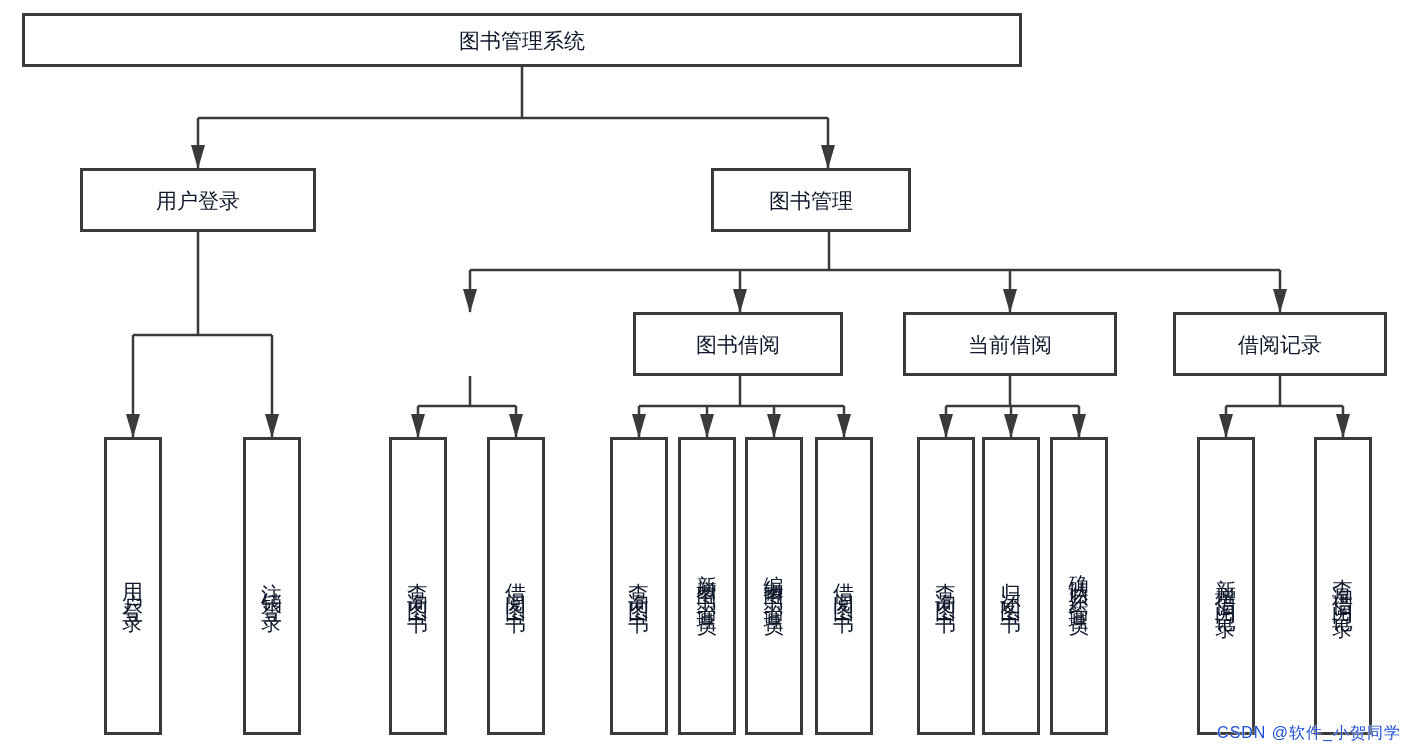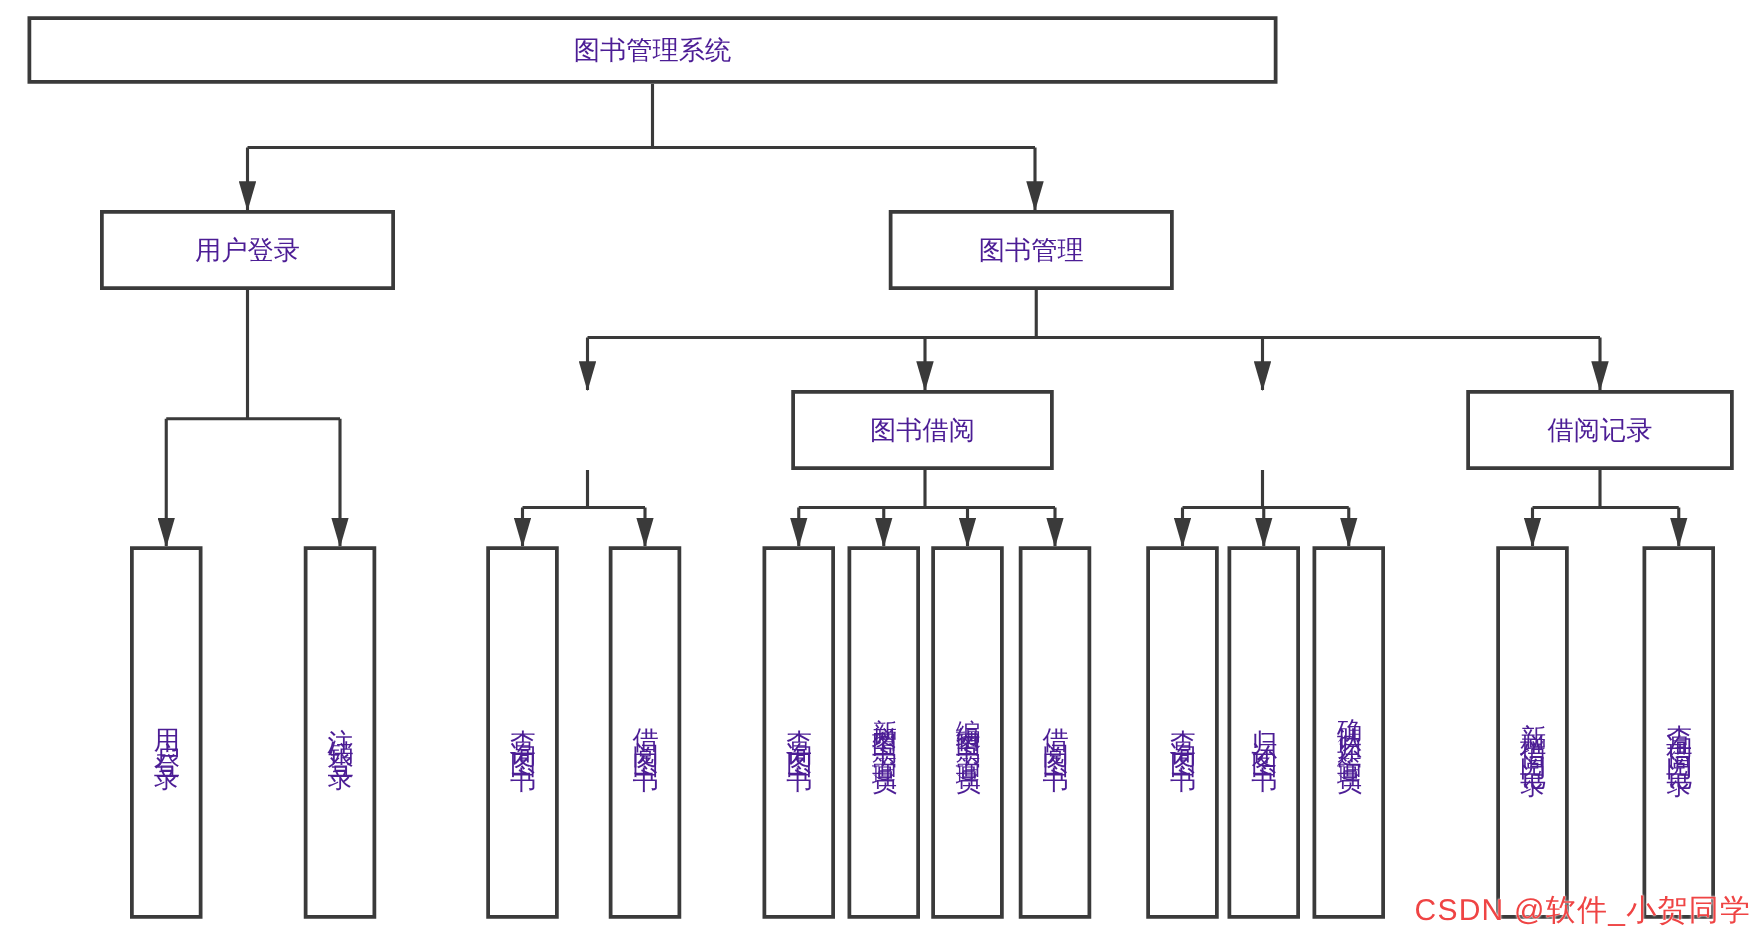--- a/index.html
+++ b/index.html
@@ -3,33 +3,33 @@
 <meta charset="utf-8">
 <style>
   html,body{margin:0;padding:0;background:#ffffff;}
   .canvas{
     position:relative;width:1405px;height:747px;background:#ffffff;overflow:hidden;
     font-family:"Liberation Sans",sans-serif;
   }
   .wires{position:absolute;left:0;top:0;width:1405px;height:747px;}
   .node{
     position:absolute;box-sizing:border-box;background:#ffffff;
-    border:3px solid #3a3a3a;color:#4c1d95;
+    border:3px solid #3a3a3a;color:#0f172a;
     display:flex;align-items:center;justify-content:center;
     font-size:21px;line-height:1;white-space:nowrap;
   }
   .vbox{
     writing-mode:vertical-rl;text-orientation:mixed;
   }
   .ls-a{letter-spacing:10px;}
   .ls-b{letter-spacing:8px;}
   .ls-c{letter-spacing:6px;font-size:20px;}
   .watermark{
     position:absolute;right:4px;bottom:3px;
-    font-size:24px;color:#ef4444;letter-spacing:1px;
+    font-size:16px;color:#1d4ed8;letter-spacing:1px;
     text-shadow:0 0 2px #ffffff,0 0 1px #ffffff;
     z-index:5;
   }
 </style>
 </head>
 <body>
 
 <div class="canvas">
 
   <svg class="wires" viewBox="0 0 1405 747">
@@ -66,23 +66,24 @@
     <line x1="946" y1="406" x2="946" y2="437" stroke="#3a3a3a" stroke-width="2.5" marker-end="url(#ah)"></line>
     <line x1="1011" y1="406" x2="1011" y2="437" stroke="#3a3a3a" stroke-width="2.5" marker-end="url(#ah)"></line>
     <line x1="1079" y1="406" x2="1079" y2="437" stroke="#3a3a3a" stroke-width="2.5" marker-end="url(#ah)"></line>
     <line x1="1226" y1="406" x2="1226" y2="437" stroke="#3a3a3a" stroke-width="2.5" marker-end="url(#ah)"></line>
     <line x1="1343" y1="406" x2="1343" y2="437" stroke="#3a3a3a" stroke-width="2.5" marker-end="url(#ah)"></line>
   </svg>
 
   <div class="node" style="left:22px;top:13px;width:1000px;height:54px;">图书管理系统</div>
 
   <div class="node" style="left:80px;top:168px;width:236px;height:64px;">用户登录</div>
-  <div class="node" style="left:711px;top:168px;width:228px;height:64px;">图书管理</div>
+  <div class="node" style="left:711px;top:168px;width:200px;height:64px;">图书管理</div>
 
   <div class="node" style="left:633px;top:312px;width:210px;height:64px;">图书借阅</div>
+  <div class="node" style="left:903px;top:312px;width:214px;height:64px;">当前借阅</div>
   <div class="node" style="left:1173px;top:312px;width:214px;height:64px;">借阅记录</div>
 
   <div class="node vbox ls-a" style="left:104px;top:437px;width:58px;height:298px;">用户登录</div>
   <div class="node vbox ls-a" style="left:243px;top:437px;width:58px;height:298px;">注销登录</div>
 
   <div class="node vbox ls-a" style="left:389px;top:437px;width:58px;height:298px;">查询图书</div>
   <div class="node vbox ls-a" style="left:487px;top:437px;width:58px;height:298px;">借阅图书</div>
 
   <div class="node vbox ls-a" style="left:610px;top:437px;width:58px;height:298px;">查询图书</div>
   <div class="node vbox ls-c" style="left:678px;top:437px;width:58px;height:298px;">新增图书（管理员）</div>

